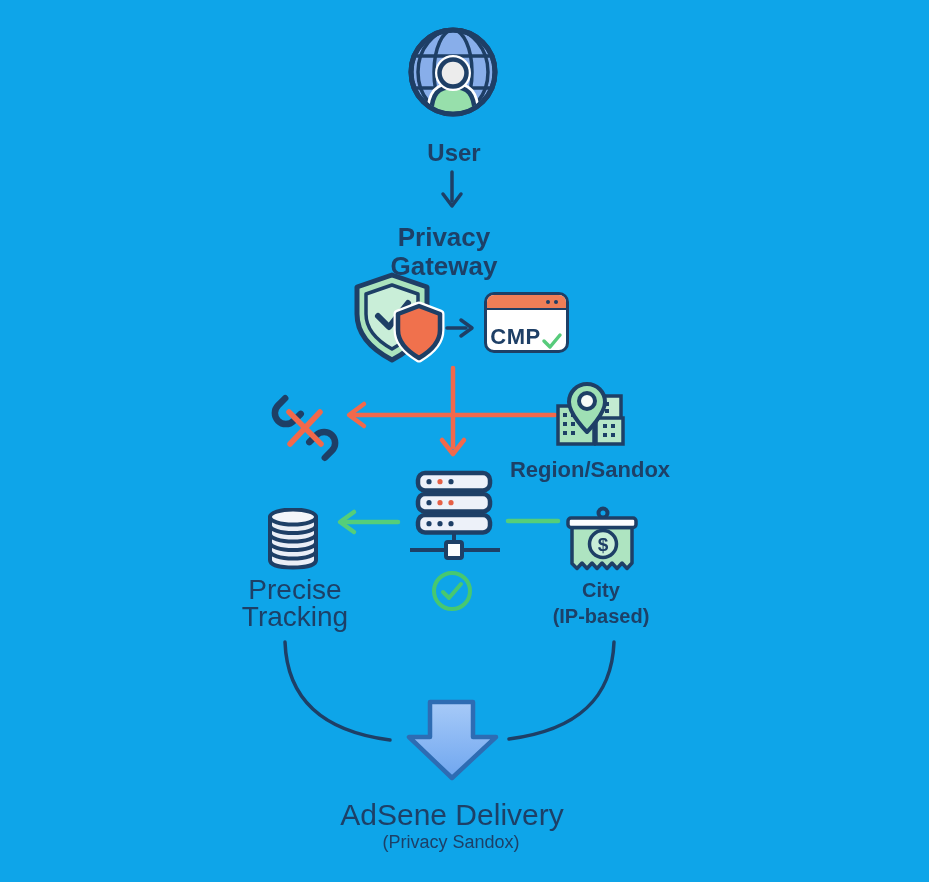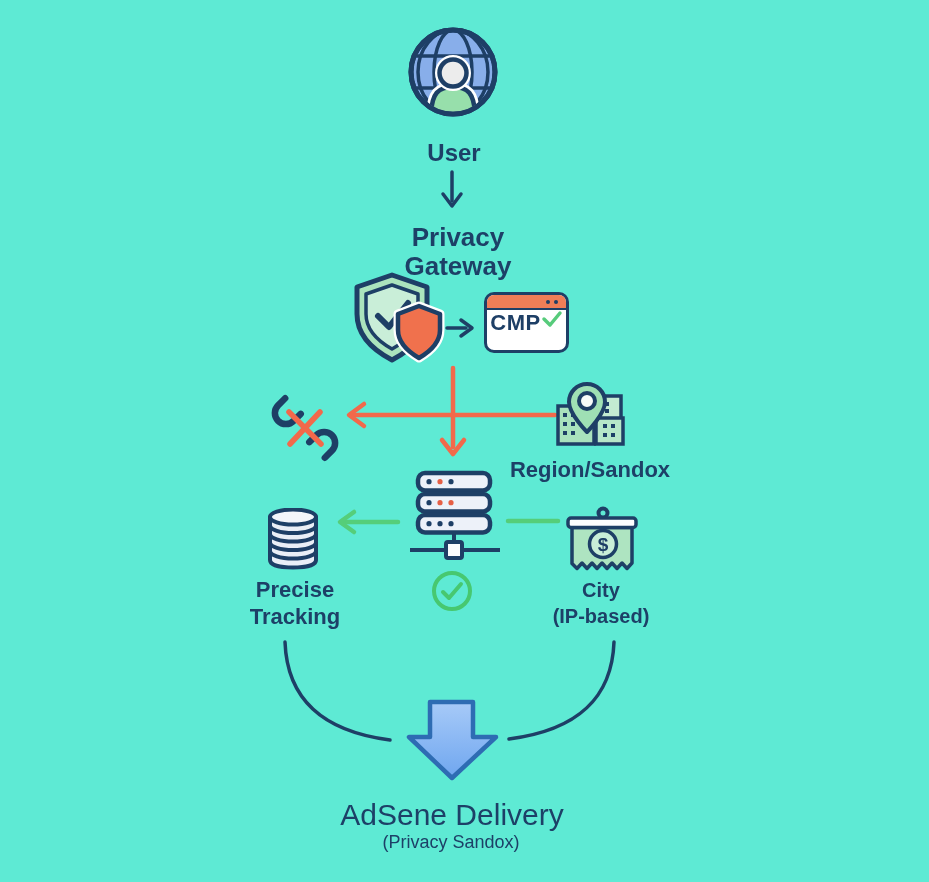--- a/index.html
+++ b/index.html
@@ -1,35 +1,35 @@
 <!DOCTYPE html>
 <html><head>
 <meta charset="utf-8">
 <style>
   *{margin:0;padding:0;box-sizing:border-box}
   html,body{background:#ffffff}
   body{font-family:"Liberation Sans",sans-serif}
-  #canvas{position:relative;width:929px;height:882px;background:#5eead4;overflow:hidden;margin:0 auto}
+  #canvas{position:relative;width:929px;height:882px;background:#0ea5e9;overflow:hidden;margin:0 auto}
   .abs{position:absolute}
   svg{display:block}
   .label{position:absolute;transform:translateX(-50%);text-align:center;color:#1d4067;white-space:nowrap}
   .lbl-user{left:454px;top:139px;font-size:24px;font-weight:600}
-  .lbl-gateway{left:458px;top:223px;font-size:26px;font-weight:700;line-height:29px}
+  .lbl-gateway{left:444px;top:223px;font-size:26px;font-weight:700;line-height:29px}
   .lbl-region{left:590px;top:457px;font-size:22px;font-weight:600}
-  .lbl-precise{left:295px;top:576px;font-size:22px;font-weight:700;line-height:27px}
+  .lbl-precise{left:295px;top:576px;font-size:28px;font-weight:400;line-height:27px}
   .lbl-city{left:601px;top:577px;font-size:20px;font-weight:600;line-height:26px}
   .lbl-edge{left:454px;top:622px;font-size:25px;font-weight:600;line-height:27px}
   .lbl-delivery1{left:452px;top:798px;font-size:30px;font-weight:400}
   .lbl-delivery2{left:451px;top:832px;font-size:18px;font-weight:500}
   .cmp{position:absolute;left:484px;top:292px;width:85px;height:61px;border:3.5px solid #1e3f66;border-radius:10px;background:#fff;overflow:hidden}
   .cmp-header{height:15px;background:#ef7e57;border-bottom:2.5px solid #1e3f66;position:relative}
   .cmp-dot{position:absolute;top:4.5px;width:4.5px;height:4.5px;border-radius:50%;background:#1e3f66}
   .cmp-dot.d1{right:16px}
   .cmp-dot.d2{right:8px}
-  .cmp-body{height:40px;display:flex;align-items:flex-start;justify-content:center;gap:0}
+  .cmp-body{height:40px;display:flex;align-items:flex-end;justify-content:center;gap:0}
   .cmp-text{font-size:22px;font-weight:700;color:#1e3f66;letter-spacing:0.5px}
 </style>
 </head>
 <body>
 
 <div id="canvas">
 
   <svg class="abs" style="left:0;top:0" width="929" height="882" viewBox="0 0 929 882">
     <defs>
       <linearGradient id="bluegrad" x1="0" y1="0" x2="0" y2="1">

